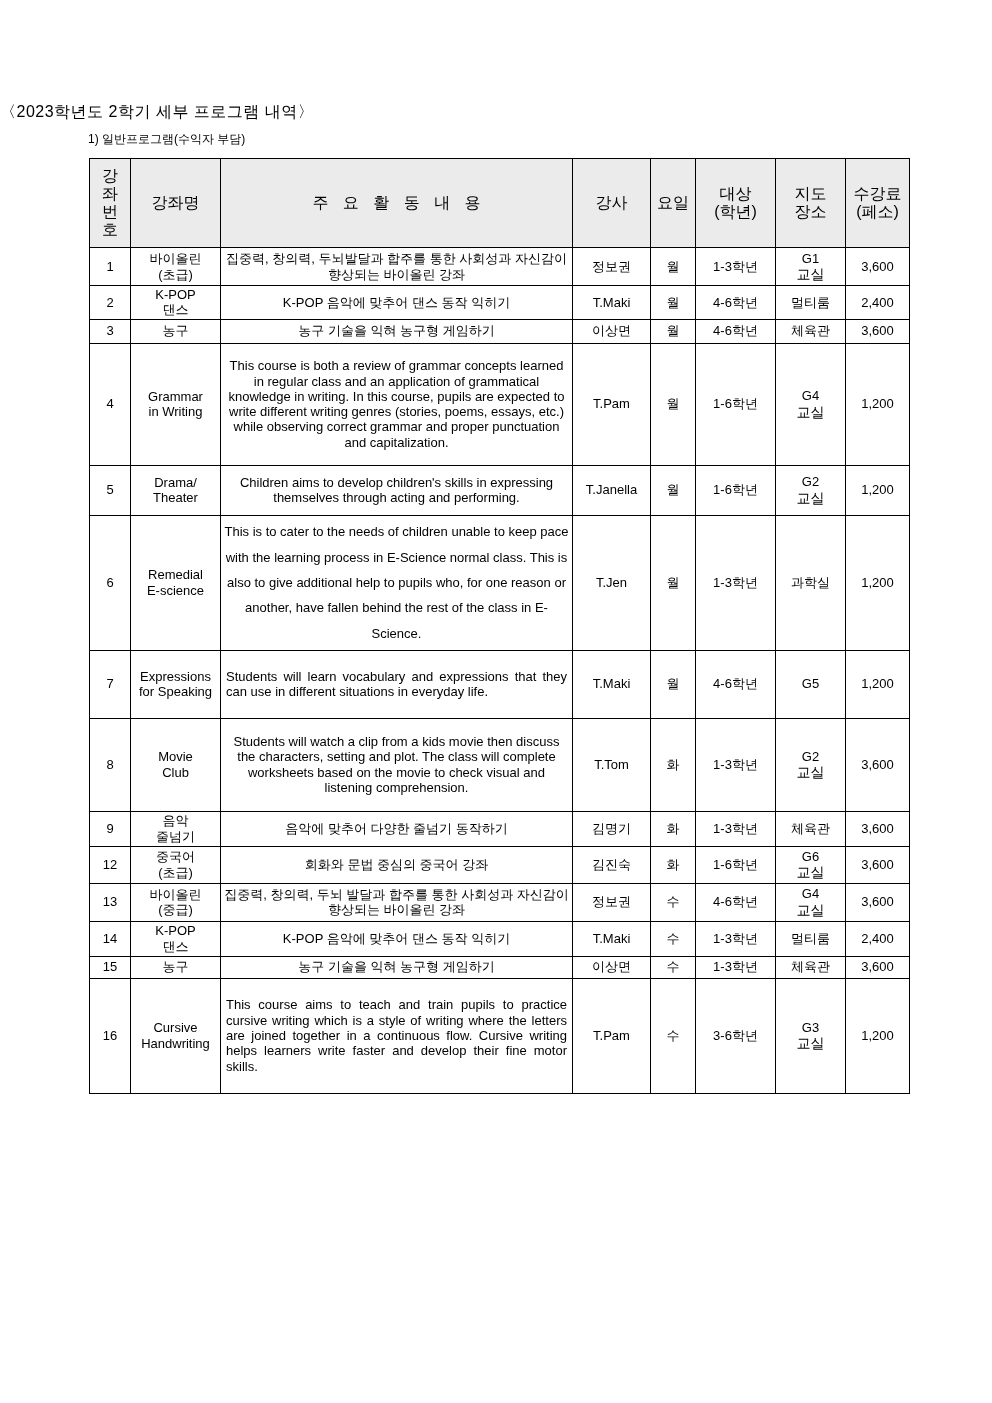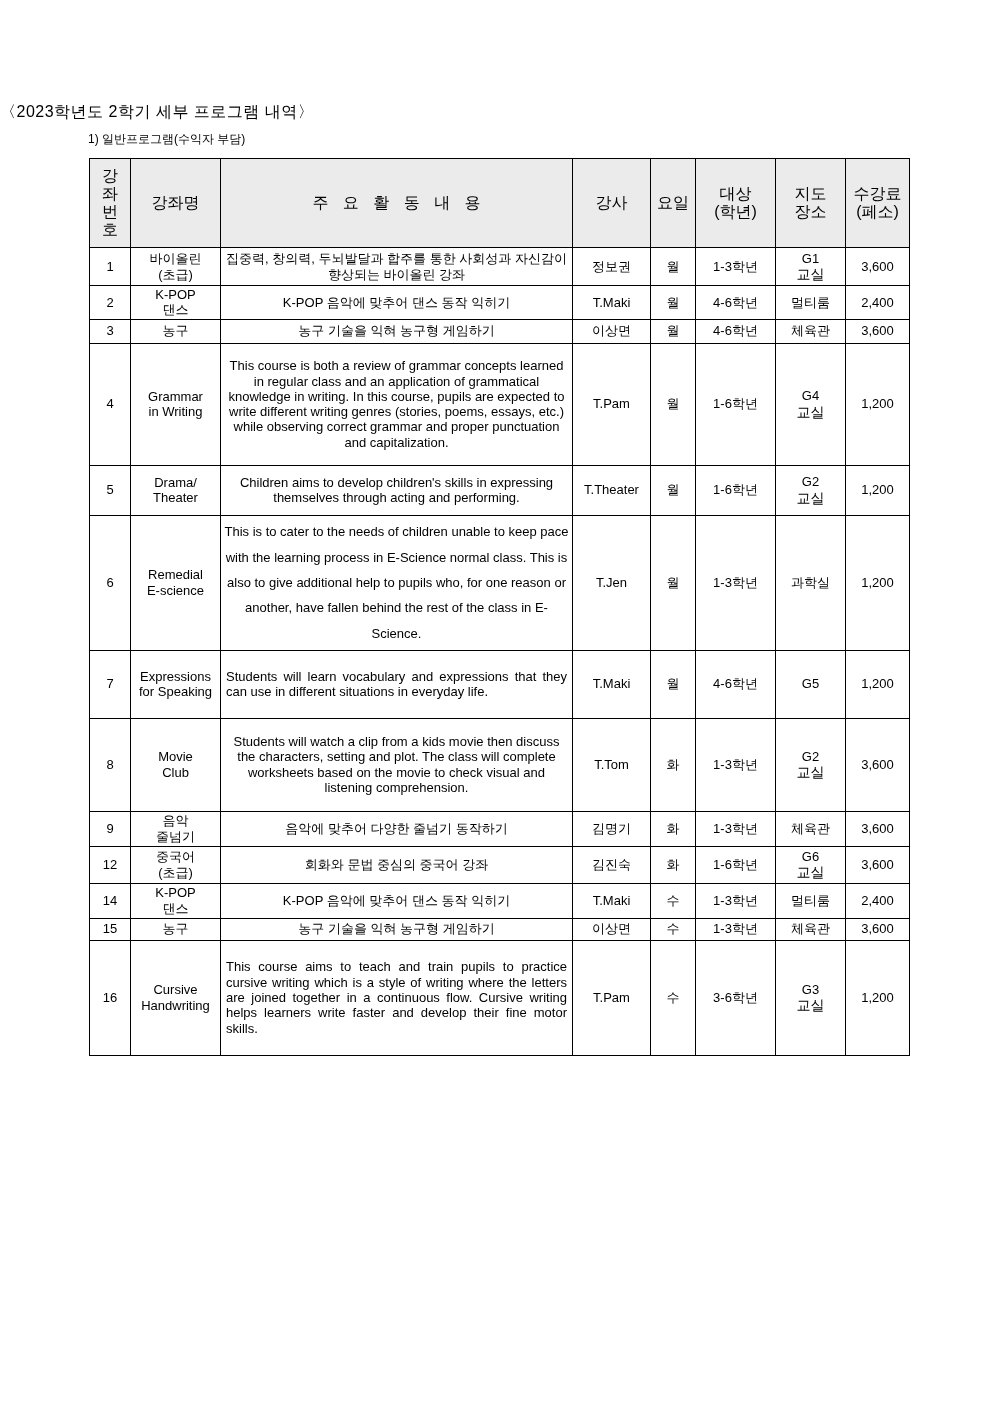--- a/index.html
+++ b/index.html
@@ -201,21 +201,21 @@
           <td>T.Pam</td>
           <td>월</td>
           <td>1-6학년</td>
           <td class="place"><span>G4</span><span class="place-sub">교실</span></td>
           <td class="fee">1,200</td>
         </tr>
         <tr style="height: 50px;">
           <td class="num">5</td>
           <td class="name">Drama/<br>Theater</td>
           <td class="desc">Children aims to develop children's skills in expressing themselves through acting and performing.</td>
-          <td>T.Theater</td>
+          <td>T.Janella</td>
           <td>월</td>
           <td>1-6학년</td>
           <td class="place"><span>G2</span><span class="place-sub">교실</span></td>
           <td class="fee">1,200</td>
         </tr>
         <tr style="height: 135px;">
           <td class="num">6</td>
           <td class="name">Remedial<br>E-science</td>
           <td class="desc loose">This is to cater to the needs of children unable to keep pace with the learning process in E-Science normal class. This is also to give additional help to pupils who, for one reason or another, have fallen behind the rest of the class in E-Science.</td>
           <td>T.Jen</td>
@@ -257,20 +257,30 @@
         <tr style="height: 37px;">
           <td class="num">12</td>
           <td class="name">중국어<br>(초급)</td>
           <td class="desc">회화와 문법 중심의 중국어 강좌</td>
           <td>김진숙</td>
           <td>화</td>
           <td>1-6학년</td>
           <td class="place"><span>G6</span><span class="place-sub">교실</span></td>
           <td class="fee">3,600</td>
         </tr>
+        <tr style="height: 38px;">
+          <td class="num">13</td>
+          <td class="name">바이올린<br>(중급)</td>
+          <td class="desc">집중력, 창의력, 두뇌 발달과 합주를 통한 사회성과 자신감이 향상되는 바이올린 강좌</td>
+          <td>정보권</td>
+          <td>수</td>
+          <td>4-6학년</td>
+          <td class="place"><span>G4</span><span class="place-sub">교실</span></td>
+          <td class="fee">3,600</td>
+        </tr>
         <tr style="height: 35px;">
           <td class="num">14</td>
           <td class="name">K-POP<br>댄스</td>
           <td class="desc">K-POP 음악에 맞추어 댄스 동작 익히기</td>
           <td>T.Maki</td>
           <td>수</td>
           <td>1-3학년</td>
           <td class="place"><span>멀티룸</span></td>
           <td class="fee">2,400</td>
         </tr>

